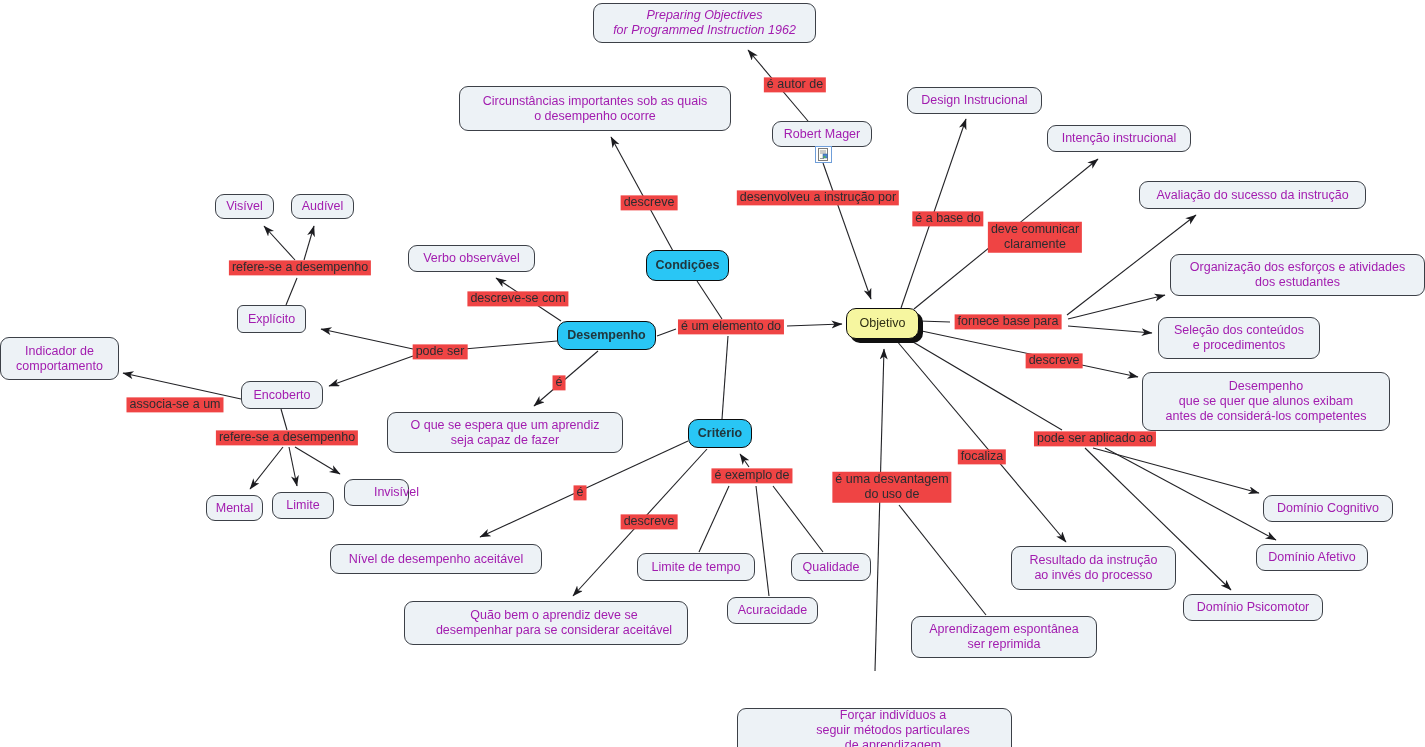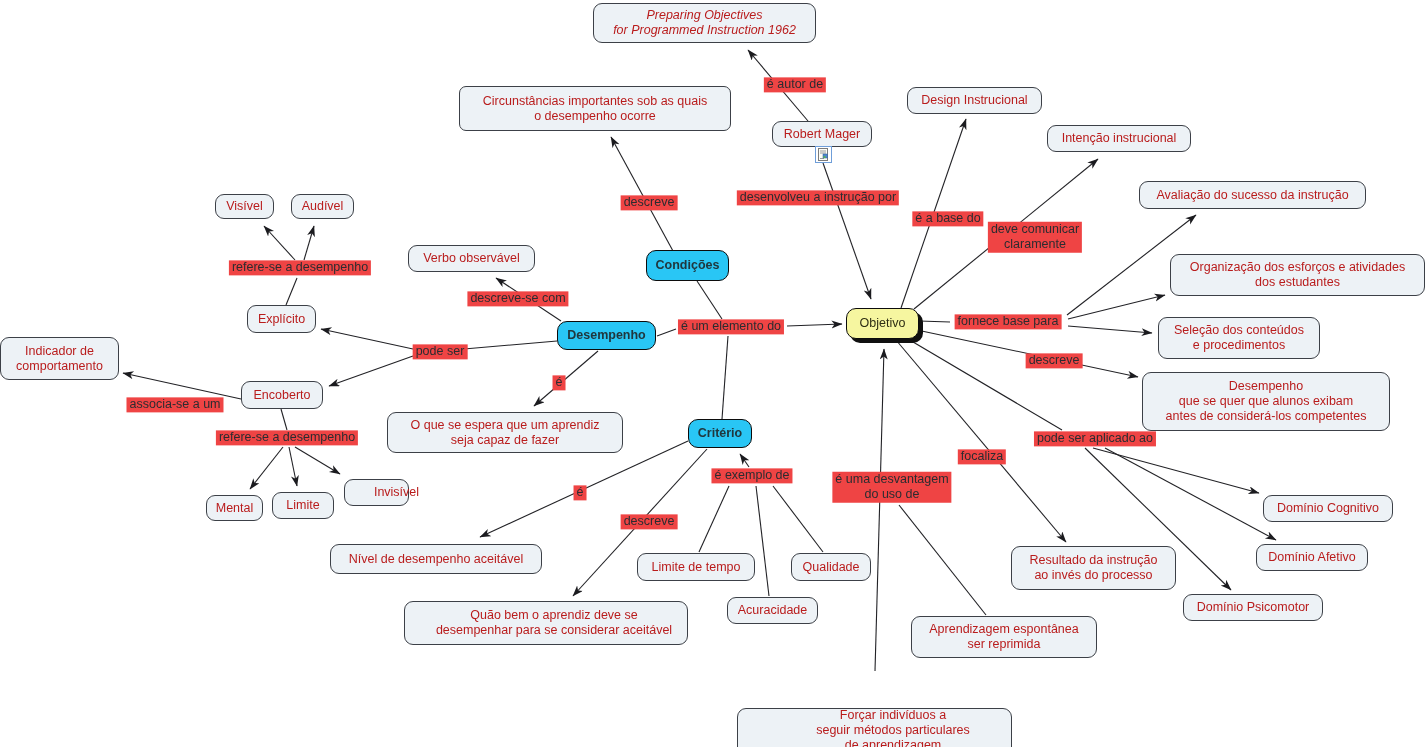--- a/index.html
+++ b/index.html
@@ -7,21 +7,21 @@
     position:relative;width:1425px;height:747px;background:#ffffff;overflow:hidden;
     font-family:"Liberation Sans","DejaVu Sans",sans-serif;
   }
   #edges{position:absolute;left:0;top:0;z-index:1;}
   .edge{stroke:#222226;stroke-width:1.1;fill:none;}
   .node{
     position:absolute;z-index:3;box-sizing:border-box;
     display:flex;align-items:center;justify-content:center;text-align:center;
     white-space:pre-line;
     background:#edf2f6;border:1px solid #3c4047;border-radius:9px;
-    color:#b91c1c;font-size:12.5px;line-height:1.18;padding:1px 4px;
+    color:#a21caf;font-size:12.5px;line-height:1.18;padding:1px 4px;
   }
   .node.topic{background:#29c6f5;border:1.5px solid #0c0c0c;border-radius:10px;color:#20373e;font-weight:bold;}
   .node.root{background:#f6f6a0;border:1.5px solid #0c0c0c;border-radius:10px;
     box-shadow:4px 4px 0 #101010;color:#2e2e14;}
   .node.italic{font-style:italic;}
   .link-label{
     position:absolute;z-index:2;transform:translate(-50%,-50%);
     background:#ef4444;color:#2c2c30;font-size:12.5px;line-height:1.22;
     text-align:center;white-space:pre-line;padding:0 3px;
   }
@@ -75,31 +75,31 @@
     <path class="edge" d="M688,441 L480,537" marker-end="url(#arw)"></path>
     <path class="edge" d="M707,449 L573,596" marker-end="url(#arw)"></path>
     <path class="edge" d="M749,467 L740,454" marker-end="url(#arw)"></path>
     <path class="edge" d="M729,486 L699,552"></path>
     <path class="edge" d="M773,486 L823,552"></path>
     <path class="edge" d="M756,486 L769,596"></path>
   </svg>
 
   <div class="node italic" style="left:593px;top:3px;width:223px;height:40px;">Preparing Objectives
 for Programmed Instruction 1962</div>
-  <div class="node" style="left:459px;top:86px;width:272px;height:45px;border-radius:7px;">Circunstâncias importantes sob as quais
+  <div class="node" style="left:459px;top:86px;width:272px;height:45px;">Circunstâncias importantes sob as quais
 o desempenho ocorre</div>
   <div class="node" style="left:772px;top:121px;width:100px;height:26px;">Robert Mager</div>
   <div class="node" style="left:907px;top:87px;width:135px;height:27px;">Design Instrucional</div>
   <div class="node" style="left:1047px;top:125px;width:144px;height:27px;">Intenção instrucional</div>
   <div class="node" style="left:1139px;top:181px;width:227px;height:28px;">Avaliação do sucesso da instrução</div>
   <div class="node" style="left:408px;top:245px;width:127px;height:27px;">Verbo observável</div>
   <div class="node topic" style="left:646px;top:250px;width:83px;height:31px;">Condições</div>
   <div class="node" style="left:215px;top:194px;width:59px;height:25px;">Visível</div>
   <div class="node" style="left:291px;top:194px;width:63px;height:25px;">Audível</div>
-  <div class="node" style="left:247px;top:305px;width:69px;height:28px;">Explícito</div>
+  <div class="node" style="left:237px;top:305px;width:69px;height:28px;border-radius:6px;">Explícito</div>
   <div class="node topic" style="left:557px;top:321px;width:99px;height:29px;">Desempenho</div>
   <div class="node root" style="left:846px;top:308px;width:73px;height:31px;">Objetivo</div>
   <div class="node" style="left:1170px;top:254px;width:255px;height:42px;">Organização dos esforços e atividades
 dos estudantes</div>
   <div class="node" style="left:1158px;top:317px;width:162px;height:42px;">Seleção dos conteúdos
 e procedimentos</div>
   <div class="node" style="left:0px;top:337px;width:119px;height:43px;">Indicador de
 comportamento</div>
   <div class="node" style="left:241px;top:381px;width:82px;height:28px;">Encoberto</div>
   <div class="node" style="left:1142px;top:372px;width:248px;height:59px;">Desempenho

